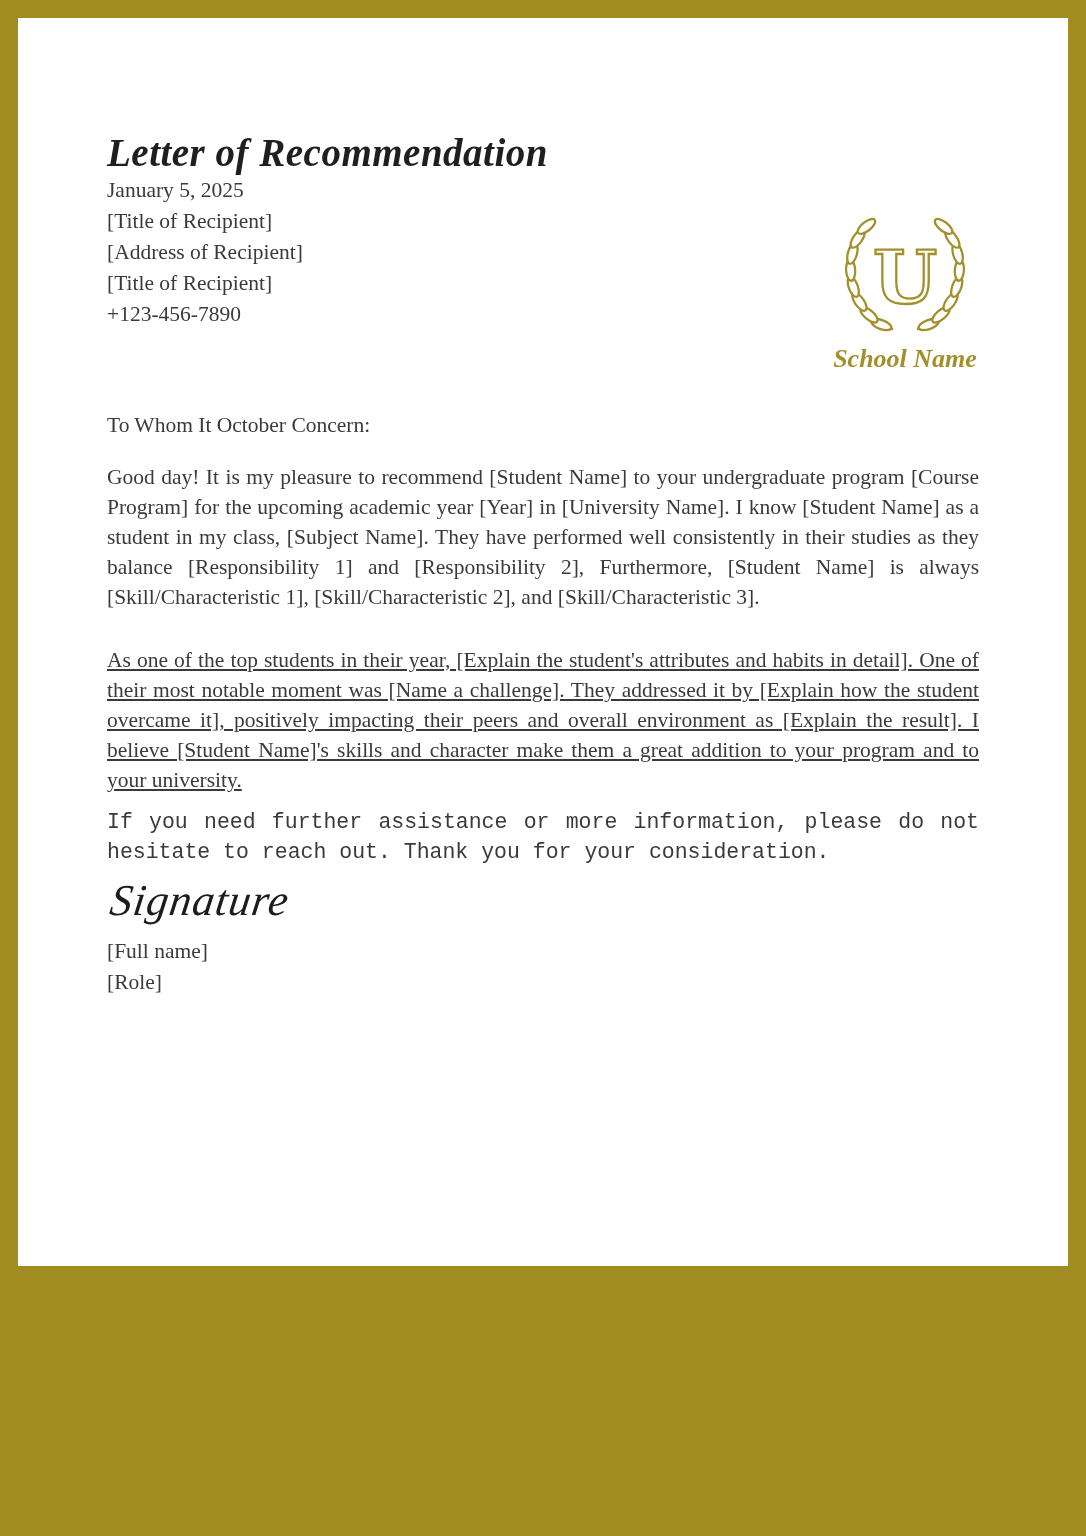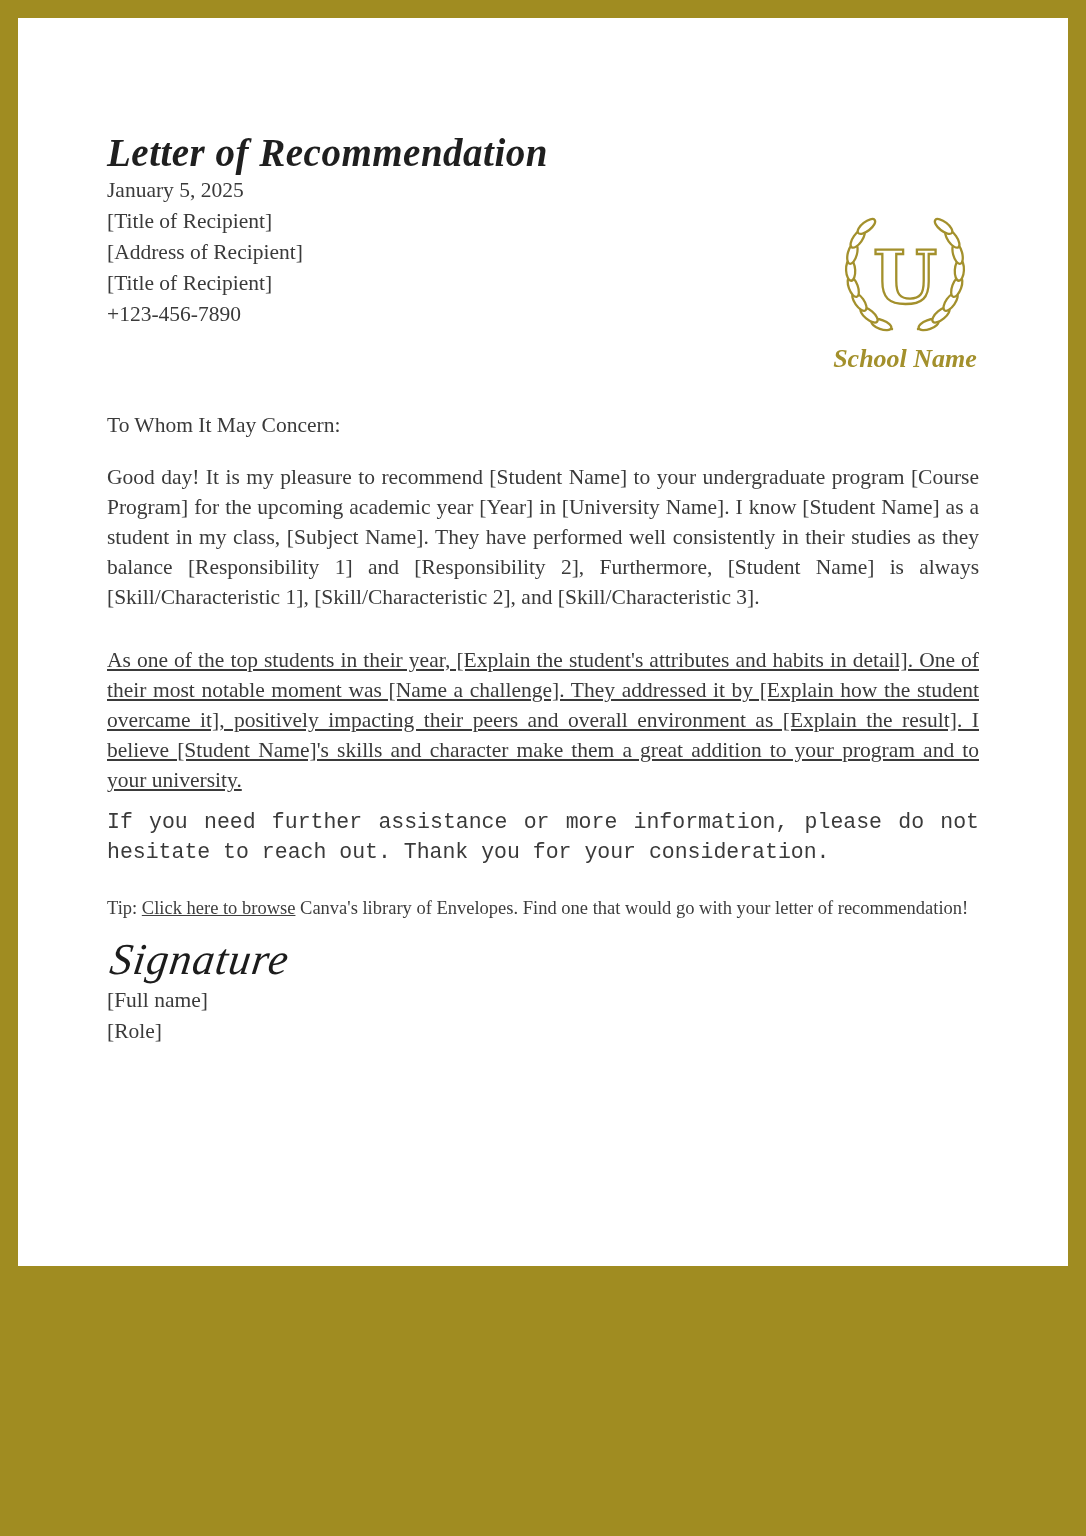--- a/index.html
+++ b/index.html
@@ -75,21 +75,21 @@
   }
   .signature {
     margin-top: 8px;
     font-size: 44px;
     font-style: italic;
     color: #1c1c1c;
     transform: skewX(-8deg);
     transform-origin: left bottom;
     letter-spacing: 1px;
   }
-  .signer { margin-top: 0; font-size: 21.5px; color: #3a3a3a; line-height: 31px; }
+  .signer { margin-top: 10px; font-size: 21.5px; color: #3a3a3a; line-height: 31px; }
 
   
   .footer {
     position: absolute;
     left: 89px; right: 89px;
     top: 1338px;
   }
   .divider { height: 1.5px; background: #a08c21; opacity: 0.85; }
   .footer-row {
     margin-top: 48px;
@@ -149,27 +149,26 @@
     </div>
 
     <div class="addr">
       <div>January 5, 2025</div>
       <div>[Title of Recipient]</div>
       <div>[Address of Recipient]</div>
       <div>[Title of Recipient]</div>
       <div>+123-456-7890</div>
     </div>
 
-    <p class="greet">To Whom It May Concern:</p>
+    <p class="greet">To Whom It October Concern:</p>
 
     <p class="body-p p1">Good day! It is my pleasure to recommend [Student Name] to your undergraduate program [Course Program] for the upcoming academic year [Year] in [University Name]. I know [Student Name] as a student in my class, [Subject Name]. They have performed well consistently in their studies as they balance [Responsibility 1] and [Responsibility 2], Furthermore, [Student Name] is always [Skill/Characteristic 1], [Skill/Characteristic 2], and [Skill/Characteristic 3].</p>
     <p class="body-p p2">As one of the top students in their year, [Explain the student's attributes and habits in detail]. One of their most notable moment was [Name a challenge]. They addressed it by [Explain how the student overcame it], positively impacting their peers and overall environment as [Explain the result]. I believe [Student Name]'s skills and character make them a great addition to your program and to your university.</p>
     <p class="body-p p3">If you need further assistance or more information, please do not hesitate to reach out. Thank you for your consideration.</p>
 
-    <p class="tip"><span>Tip: </span><a>Click here to browse</a><span> Canva's library of Envelopes. Find one that would go with your letter of recommendation!</span></p>
 
     <div class="signature">Signature</div>
     <div class="signer">
       <div>[Full name]</div>
       <div>[Role]</div>
     </div>
 
   </div>
 
   <div class="footer">

